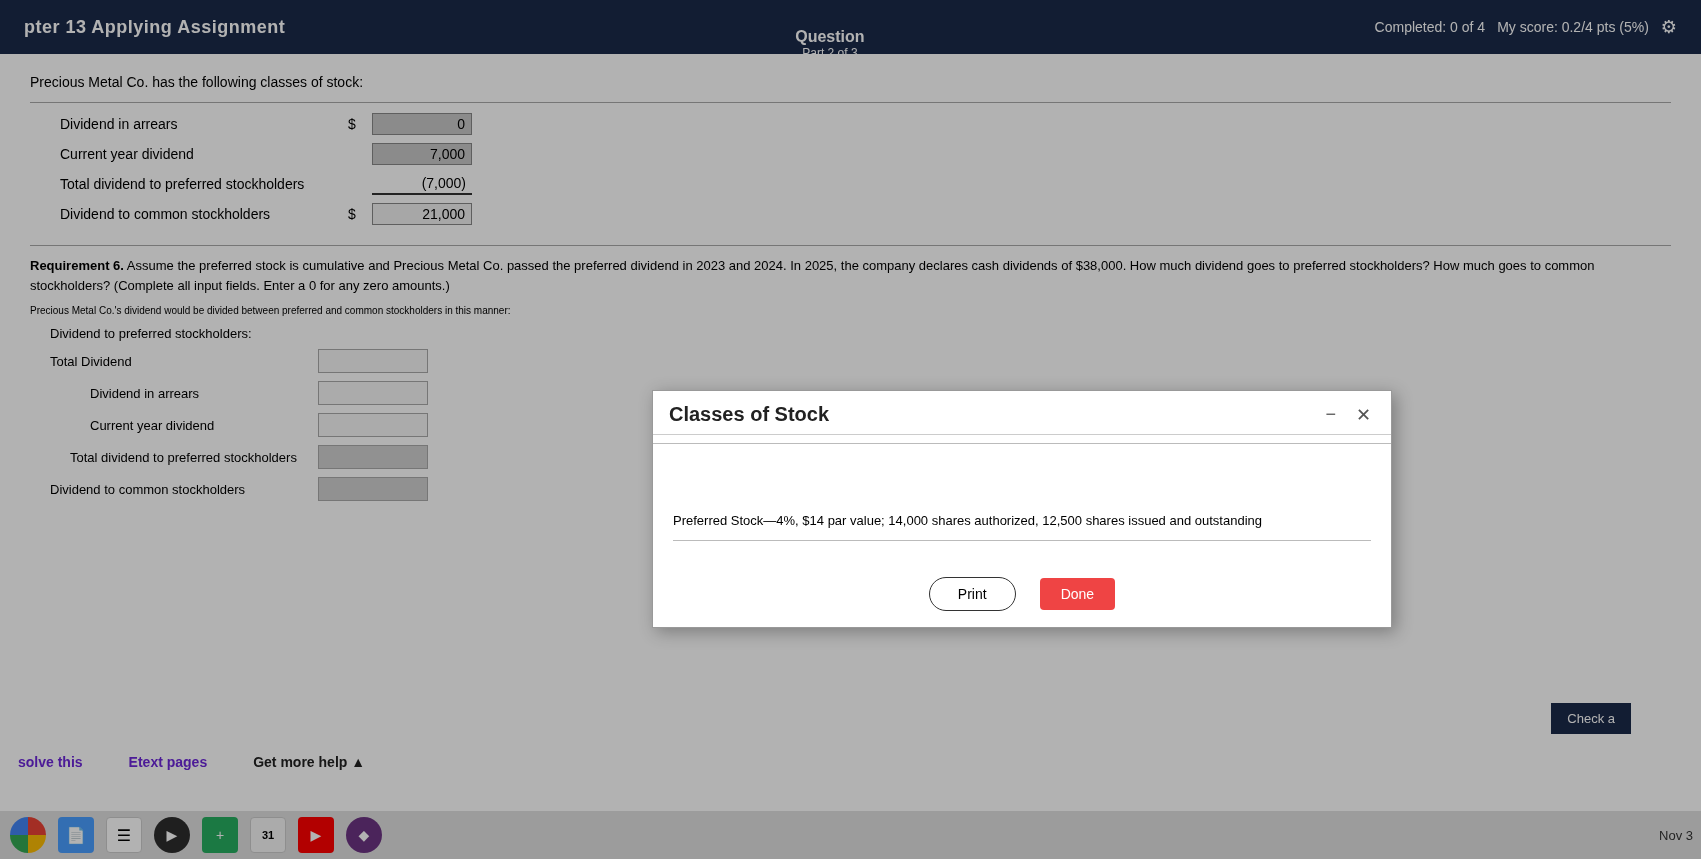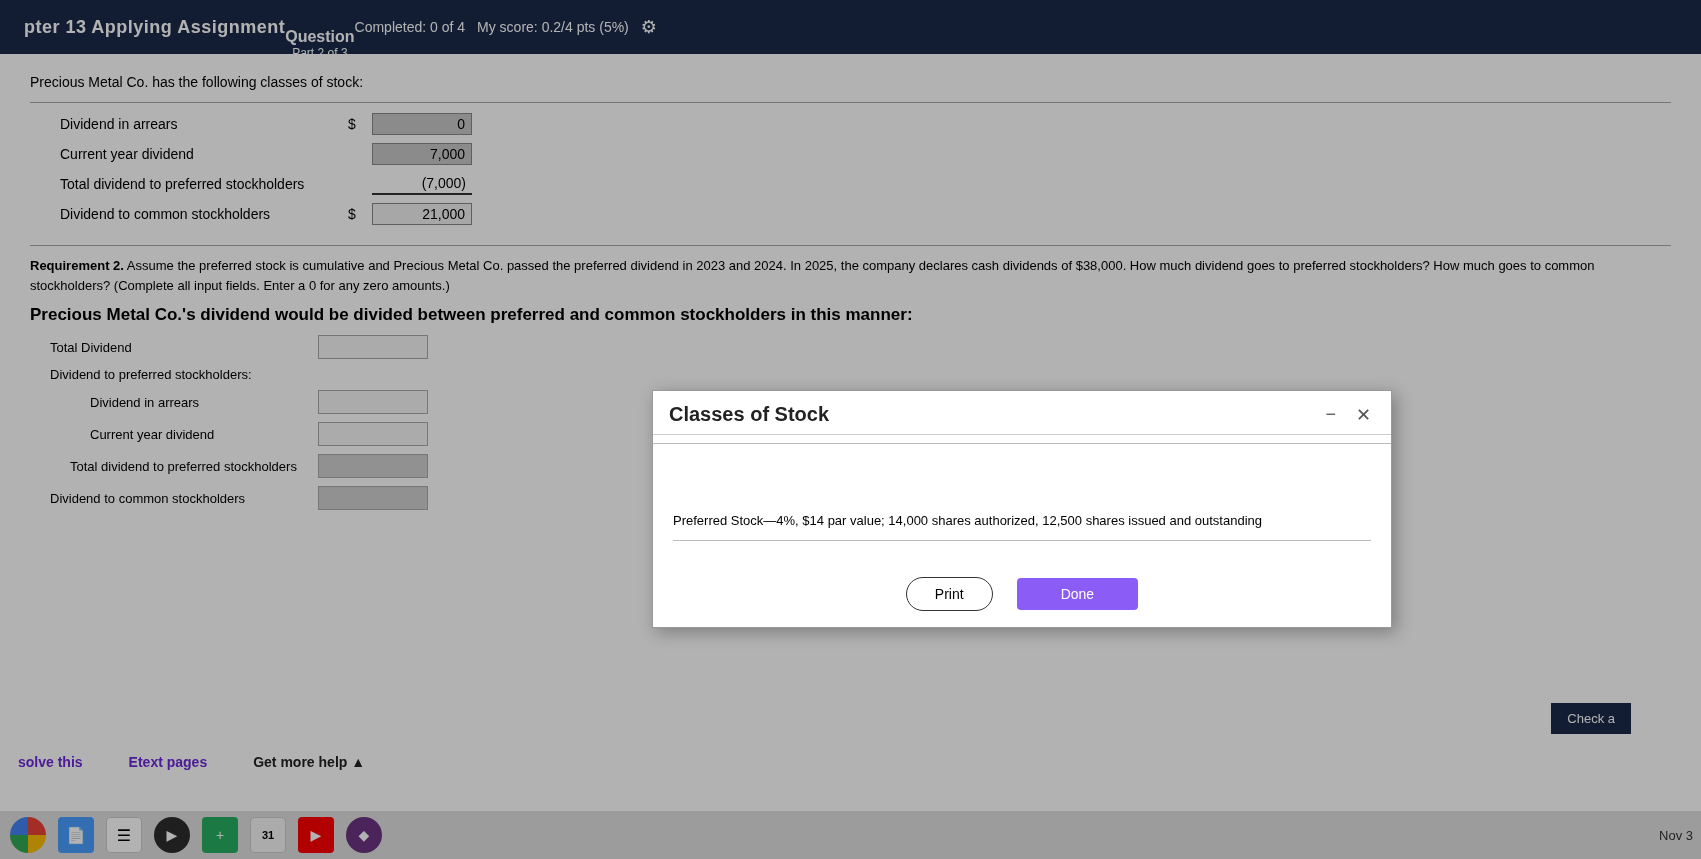--- a/index.html
+++ b/index.html
@@ -12,20 +12,21 @@
       overflow: hidden;
       position: relative;
     }
 
     
     .header-bar {
       background: #1a2a4a;
       color: white;
       display: flex;
       align-items: center;
+      justify-content: space-between;
       padding: 8px 24px;
       height: 54px;
     }
     .header-title {
       font-size: 18px;
       font-weight: bold;
       letter-spacing: 0.5px;
     }
     .header-center {
       text-align: center;
@@ -111,23 +112,22 @@
     .req2-text {
       font-size: 13px;
       margin: 10px 0;
       line-height: 1.5;
     }
     .req2-text strong {
       font-weight: bold;
     }
 
     .req2-subtitle {
-      font-size: 17px;
+      font-size: 10px;
       margin-bottom: 10px;
-      font-weight: bold;
     }
 
     
     .req2-table {
       margin: 8px 0 8px 20px;
     }
     .req2-row {
       display: flex;
       align-items: center;
       margin-bottom: 8px;
@@ -294,24 +294,24 @@
     }
     .modal-print-btn {
       border: 1px solid #333;
       background: white;
       padding: 8px 28px;
       font-size: 14px;
       cursor: pointer;
       border-radius: 20px;
     }
     .modal-done-btn {
-      background: #8b5cf6;
+      background: #ef4444;
       color: white;
       border: none;
-      padding: 8px 44px;
+      padding: 8px 21px;
       font-size: 14px;
       cursor: pointer;
       border-radius: 4px;
     }
 
     
     .left-accent {
       position: absolute;
       left: 0;
       top: 54px;
@@ -371,34 +371,34 @@
     <div class="table-row-item">
       <span class="row-label">Dividend to common stockholders</span>
       <span class="dollar-sign">$</span>
       <input class="input-field" type="text" value="21,000" style="">
     </div>
   </div>
 
   <hr class="divider">
 
   <p class="req2-text">
-    <strong>Requirement 2.</strong>
+    <strong>Requirement 6.</strong>
     <span>Assume the preferred stock is cumulative and Precious Metal Co. passed the preferred dividend in 2023 and 2024. In 2025, the company declares cash dividends of $38,000. How much dividend goes to preferred stockholders? How much goes to common stockholders? (Complete all input fields. Enter a 0 for any zero amounts.)</span>
   </p>
   <p class="req2-subtitle">Precious Metal Co.'s dividend would be divided between preferred and common stockholders in this manner:</p>
 
   <div class="req2-table">
 
     <div class="req2-row">
+      <span class="req2-label main-label">Dividend to preferred stockholders:</span>
+    </div>
+
+    <div class="req2-row">
       <span class="req2-label main-label">Total Dividend</span>
       <input class="req2-input" type="text" value="" style="">
-    </div>
-
-    <div class="req2-row">
-      <span class="req2-label main-label">Dividend to preferred stockholders:</span>
     </div>
 
     <div class="req2-row">
       <span class="req2-label indent2">Dividend in arrears</span>
       <input class="req2-input" type="text" value="" style="">
     </div>
 
     <div class="req2-row">
       <span class="req2-label indent2">Current year dividend</span>
       <input class="req2-input" type="text" value="" style="">

